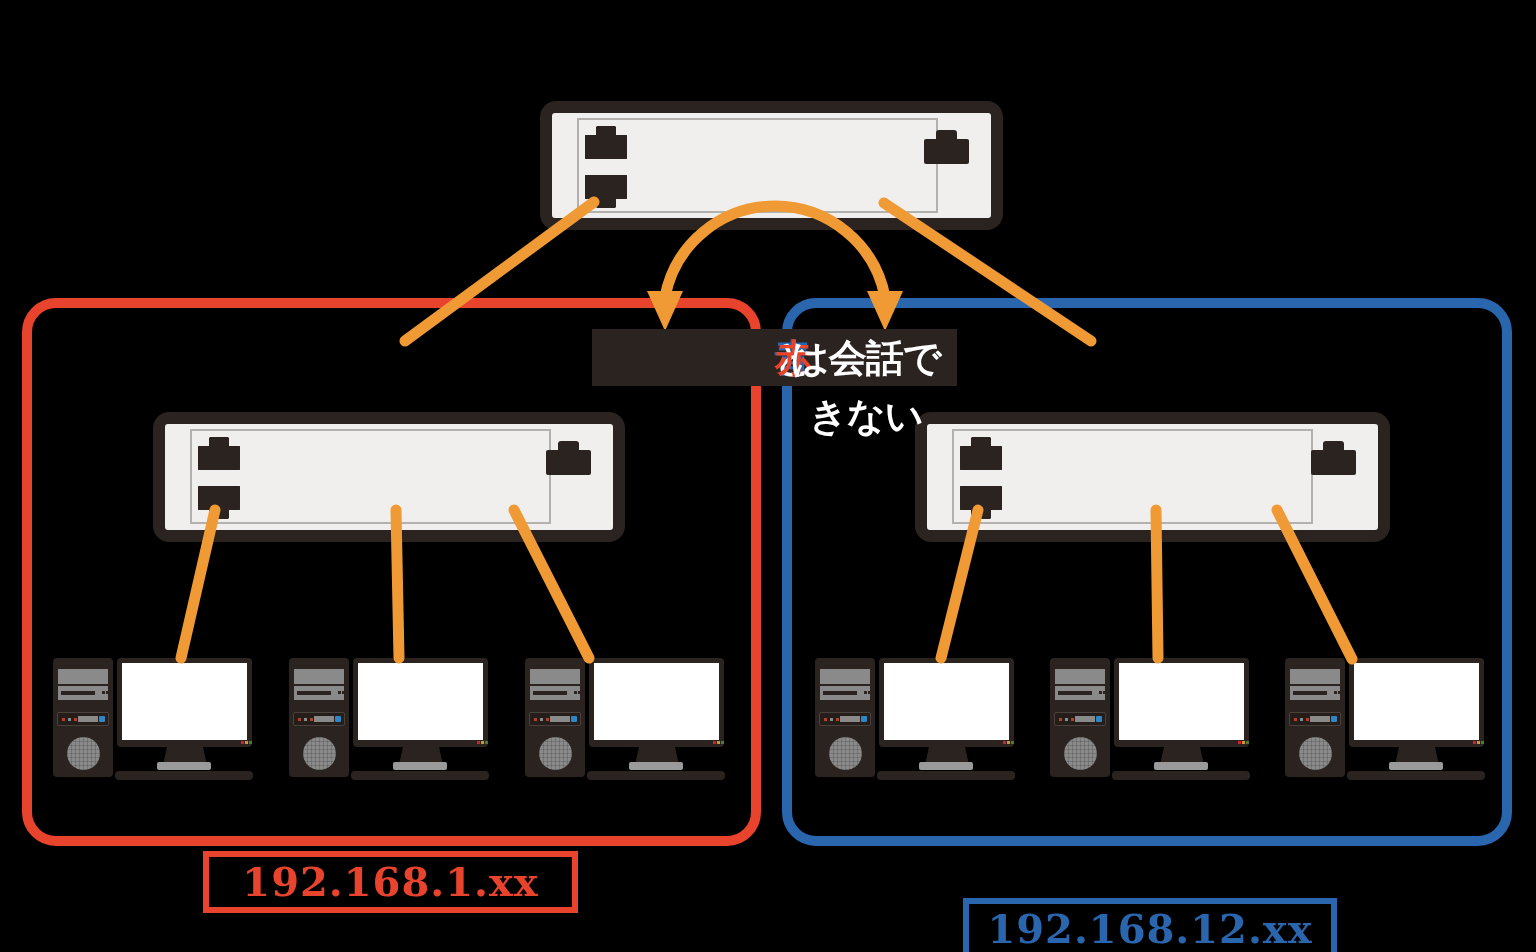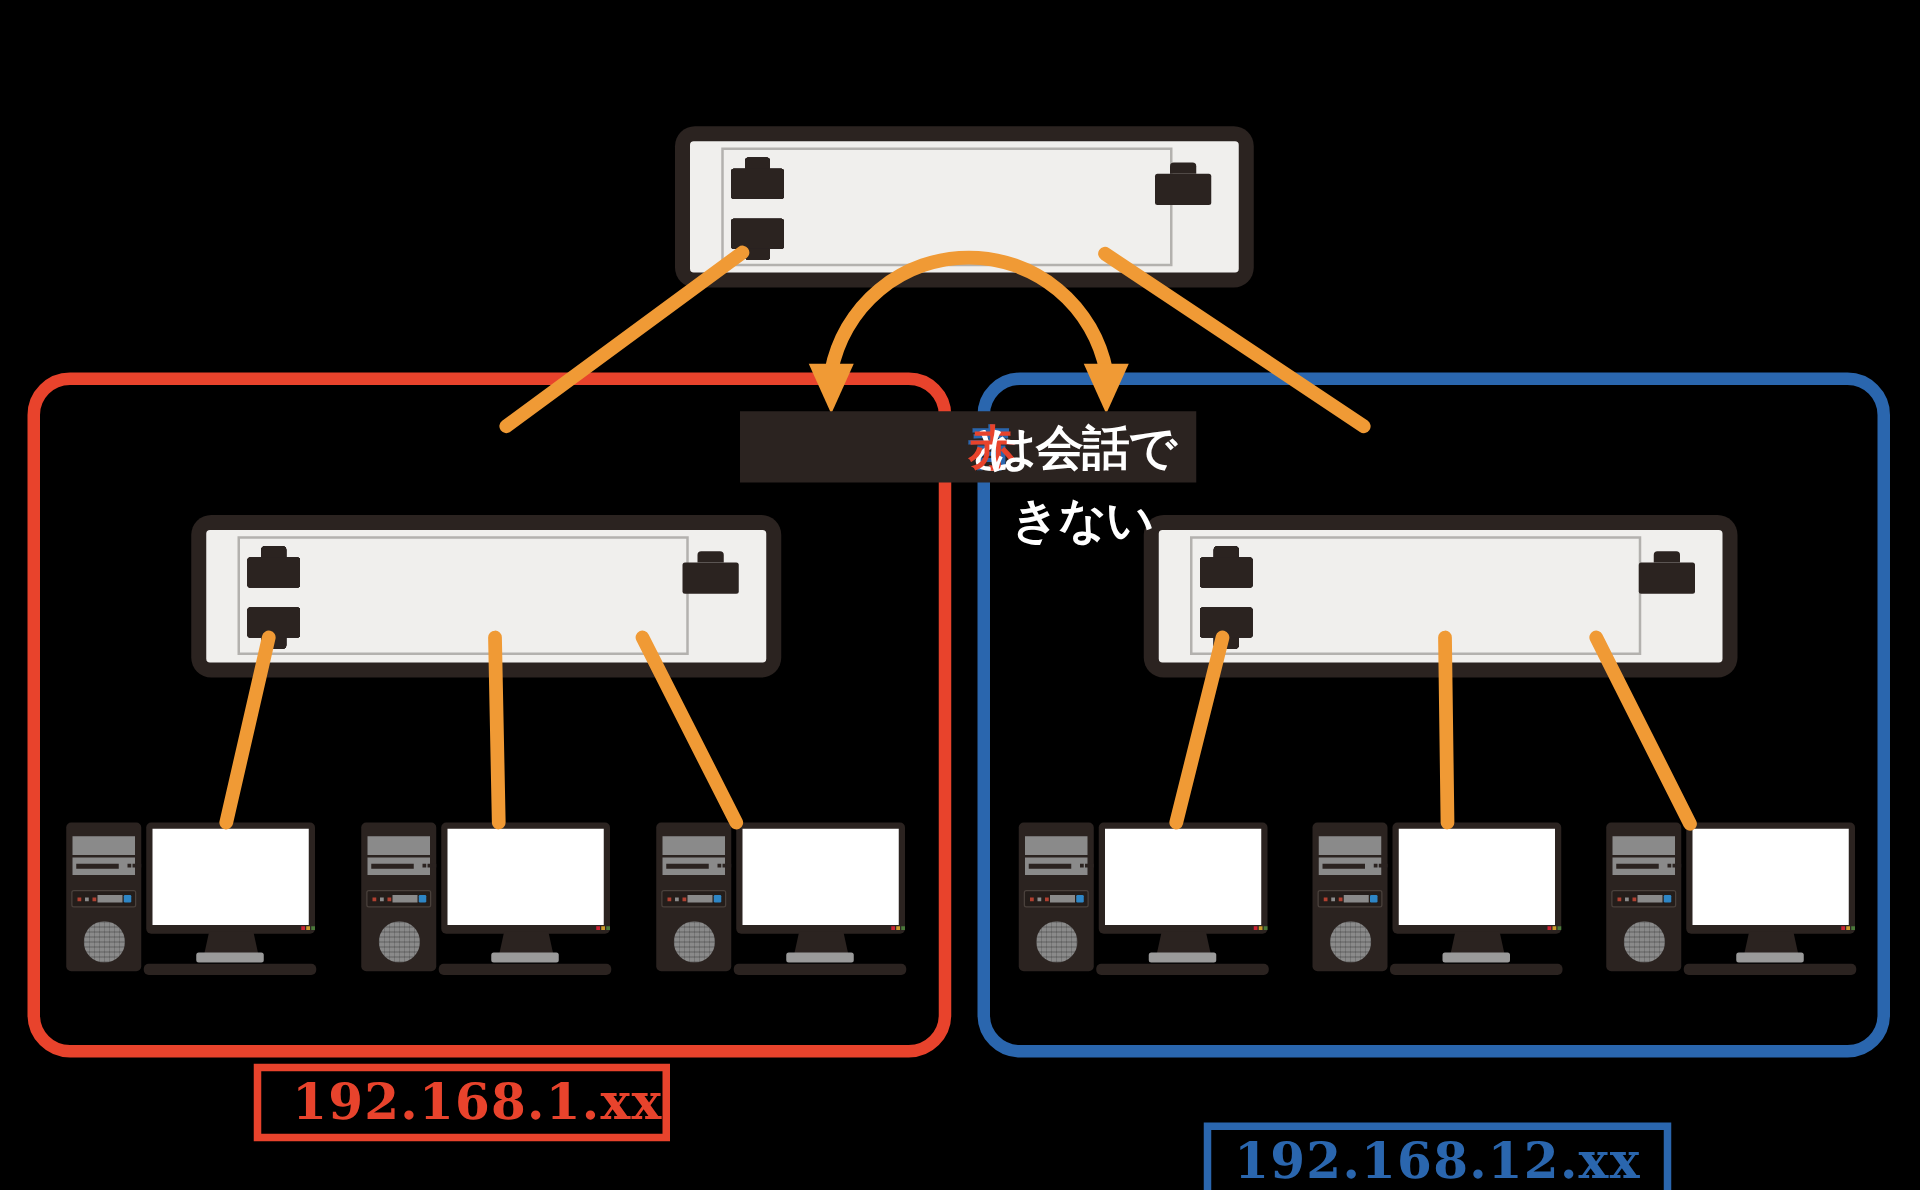--- a/index.html
+++ b/index.html
@@ -56,21 +56,21 @@
   #cables{left:0;top:0;z-index:5;pointer-events:none;}
 
   
   .banner{left:592px;top:329px;width:365px;height:57px;background:var(--dark);z-index:6;
           text-align:center;line-height:58px;font-size:38px;font-weight:800;color:#fff;letter-spacing:-1px;}
   .banner .c-blue{position:static;color:var(--blue);}
   .banner .c-red{position:static;color:var(--red);}
   .banner span{position:static;}
   .ip-label{top:851px;height:62px;border:6px solid;text-align:center;z-index:2;
             font-family:"DejaVu Serif",serif;font-weight:700;font-size:40px;line-height:50px;letter-spacing:1px;}
-  .ip-red{left:203px;width:333px;border-color:var(--red);color:var(--red);text-align:right;}
+  .ip-red{left:203px;width:375px;border-color:var(--red);color:var(--red);}
   .ip-blue{left:963px;width:374px;border-color:var(--blue);color:var(--blue);margin-top:47px;}
 </style>
 </head>
 <body>
 
 <div id="canvas">
 
   <div class="subnet-box box-red"></div>
   <div class="subnet-box box-blue"></div>
 

